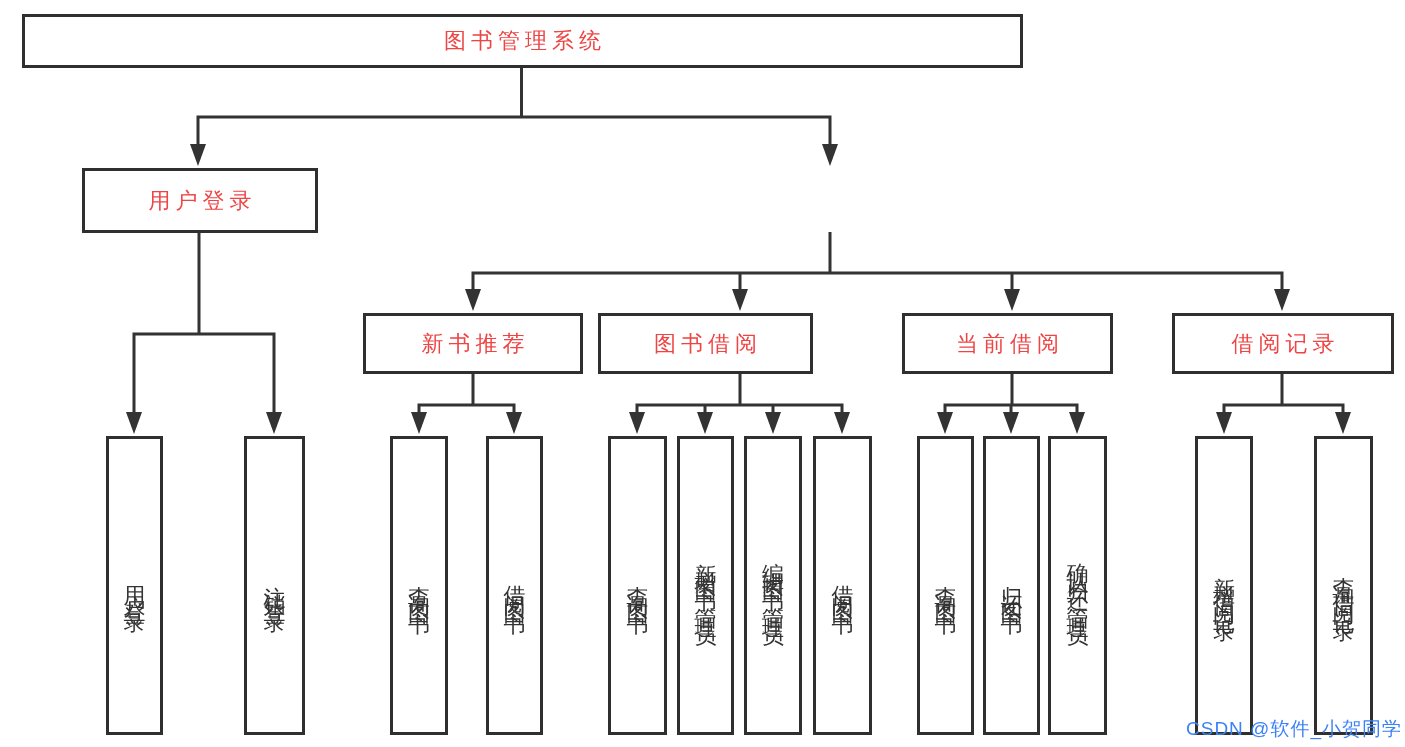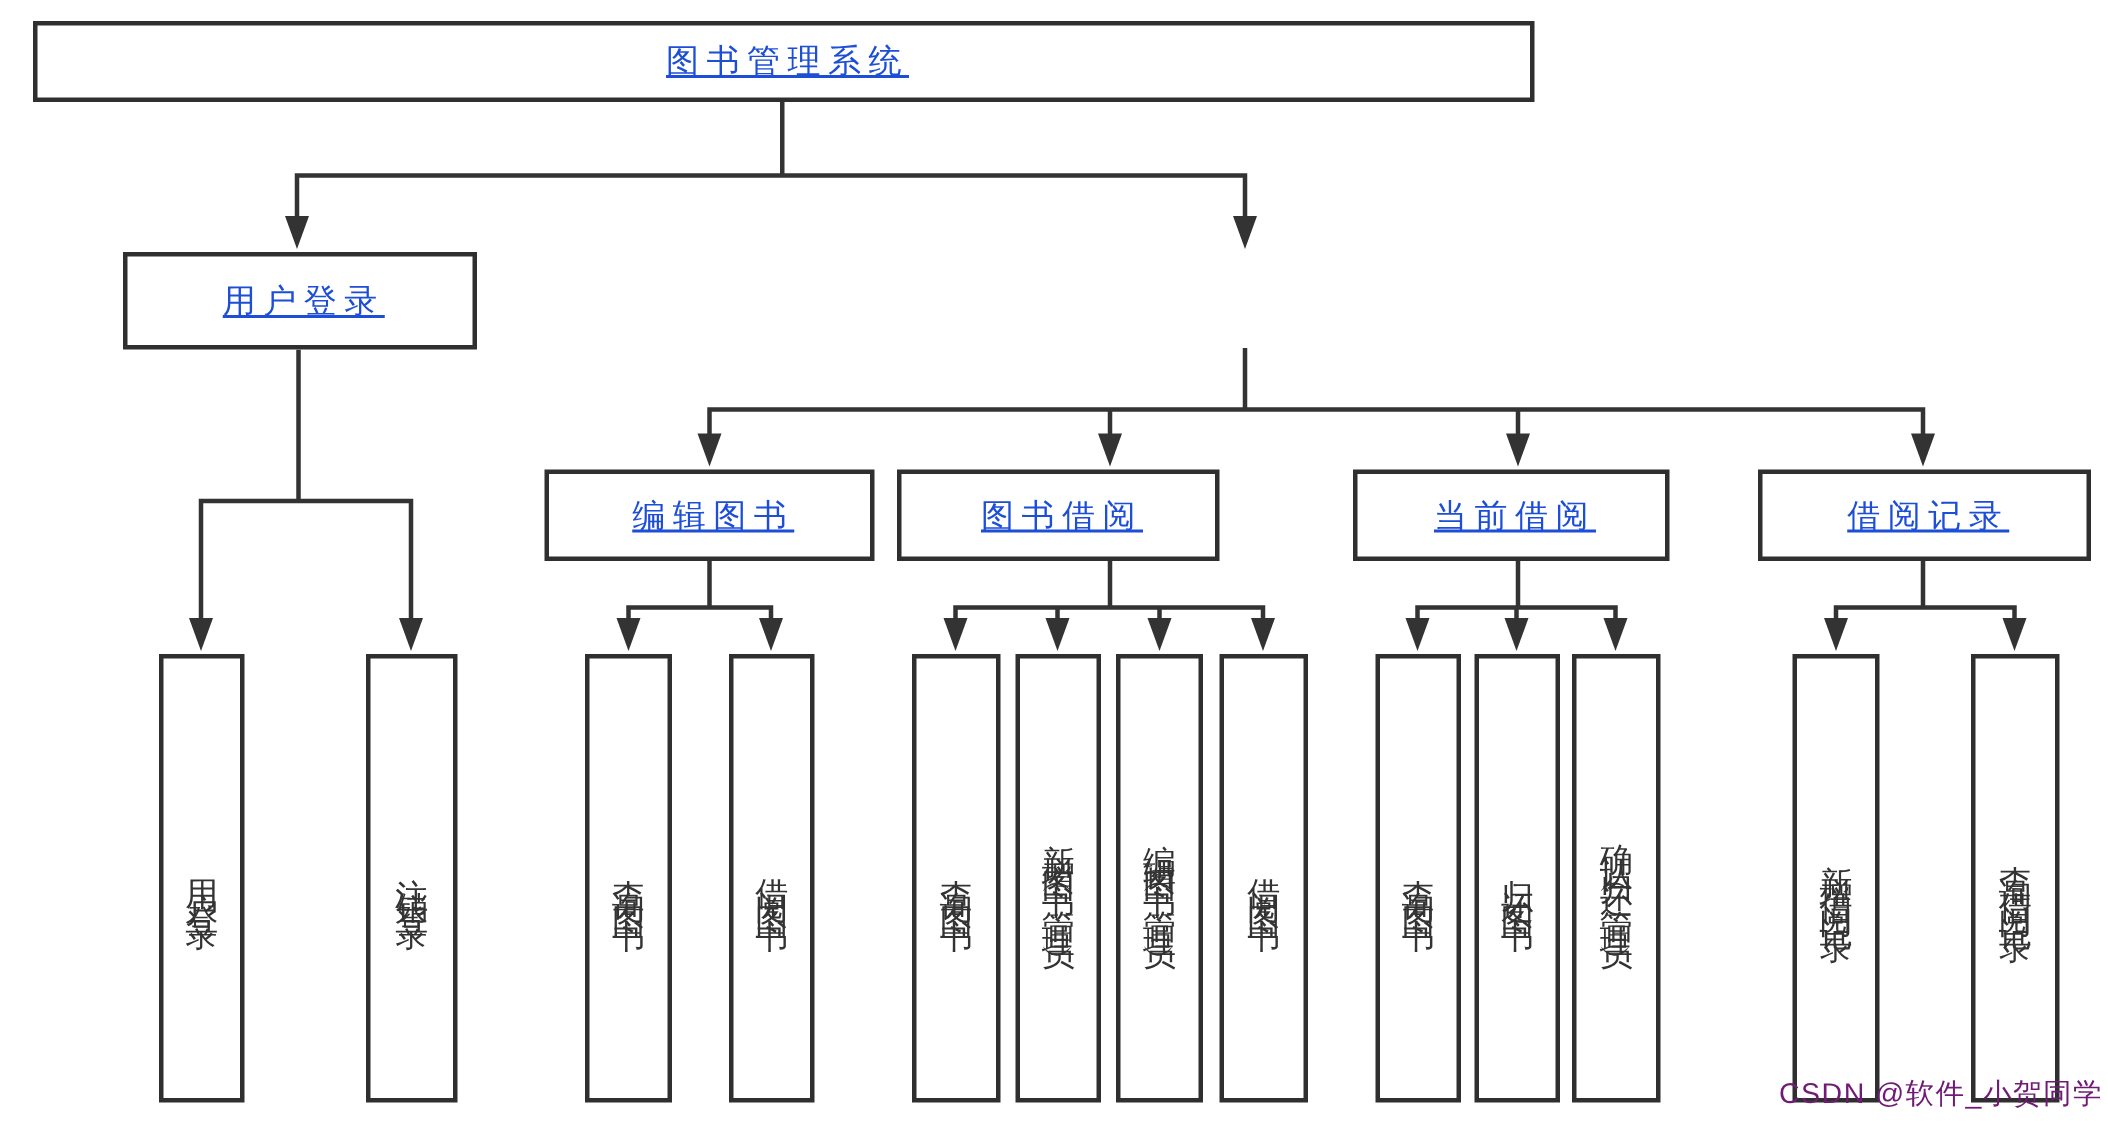--- a/index.html
+++ b/index.html
@@ -28,22 +28,21 @@
     align-items: center;
     justify-content: center;
     color: #333333;
     z-index: 2;
   }
   .hlabel {
     font-size: 22px;
     letter-spacing: 5px;
     text-indent: 5px;
     white-space: nowrap;
-    color: #1d4ed8;
-    text-decoration: underline;
+    color: #ef4444;
   }
   .root-box  { left: 22px;  top: 14px;  width: 1001px; height: 54px; }
   .l2-a      { left: 82px;  top: 168px; width: 236px;  height: 65px; }
   .l2-b      { left: 712px; top: 168px; width: 235px;  height: 64px; }
   .l3        { top: 313px; height: 61px; }
   .leaf      { top: 436px; height: 299px; }
   .vtext {
     writing-mode: vertical-lr;
     text-orientation: mixed;
     font-size: 22px;
@@ -51,21 +50,21 @@
     line-height: 1;
     color: #333333;
     white-space: nowrap;
   }
   .watermark {
     position: absolute;
     left: 1186px;
     top: 716px;
     font-size: 19px;
     letter-spacing: 1px;
-    color: #701a75;
+    color: #3b82f6;
     z-index: 5;
     white-space: nowrap;
   }
 </style>
 </head>
 <body>
 
 <div class="canvas">
 
   <svg class="connectors" viewBox="0 0 1405 747">
@@ -113,21 +112,21 @@
 
   <div class="node root-box">
     <span class="hlabel">图书管理系统</span>
   </div>
 
   <div class="node l2-a">
     <span class="hlabel">用户登录</span>
   </div>
 
   <div class="node l3" style="left:363px;width:220px">
-    <span class="hlabel">编辑图书</span>
+    <span class="hlabel">新书推荐</span>
   </div>
   <div class="node l3" style="left:598px;width:215px">
     <span class="hlabel">图书借阅</span>
   </div>
   <div class="node l3" style="left:902px;width:211px">
     <span class="hlabel">当前借阅</span>
   </div>
   <div class="node l3" style="left:1172px;width:222px">
     <span class="hlabel">借阅记录</span>
   </div>

